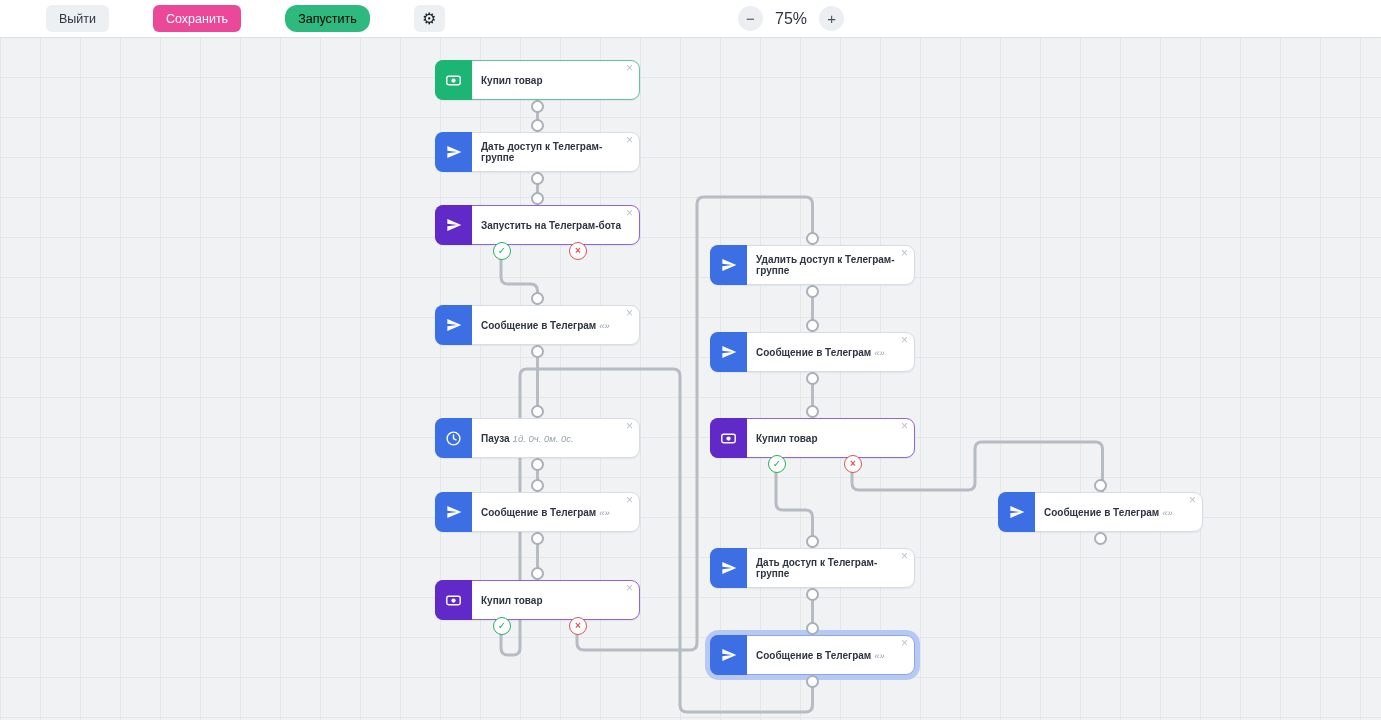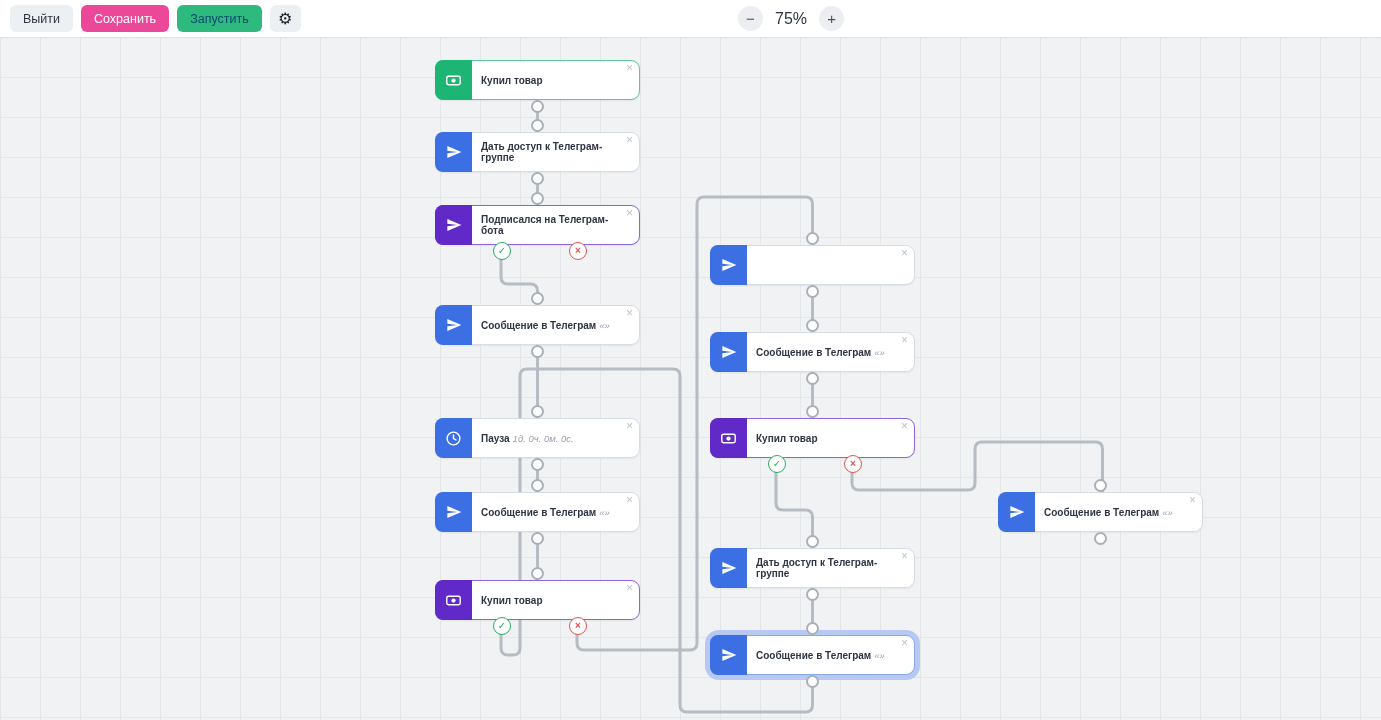--- a/index.html
+++ b/index.html
@@ -11,24 +11,25 @@
   
   .toolbar{
     position:absolute;top:0;left:0;right:0;height:37px;background:#fff;
     display:flex;align-items:center;gap:8px;padding-left:10px;z-index:20;
     box-shadow:0 1px 2px rgba(0,0,0,.04);
   }
   .btn{
     height:27px;padding:0 13px;border:none;border-radius:6px;
     font-size:12.5px;display:inline-flex;align-items:center;cursor:pointer;
     font-family:inherit;
+    margin-left:36px;
   }
   .btn-plain{background:#edf0f2;color:#2e3440;}
   .btn-save{background:#ec4899;color:#fff;}
-  .btn-run{background:#2eba7e;color:#0c4a6e;}
+  .btn-run{background:#2eba7e;color:#000000;border-radius:12px;}
   .btn-gear{background:#edf0f2;color:#1f2329;width:31px;padding:0;justify-content:center;font-size:16px;}
   .zoom{position:absolute;left:738px;top:0;height:37px;display:flex;align-items:center;gap:12px;}
   .zbtn{width:25px;height:25px;border-radius:50%;border:none;background:#eceef1;color:#4a5058;
     font-size:15px;display:flex;align-items:center;justify-content:center;cursor:pointer;font-family:inherit;}
   .zval{font-size:16px;color:#2e3440;}
   
   .canvas{
     position:absolute;top:37px;left:0;width:1381px;height:683px;
     background-color:#f0f2f4;
     background-image:linear-gradient(#e3e7ea 1px,transparent 1px),
@@ -137,21 +138,21 @@
     <span class="pout"></span>
   </div>
 
   <div class="node b-purple" style="left:435px;top:168px">
     <div class="nicon bg-purple">
       <svg viewBox="0 0 24 24" width="16" height="16">
           <path fill="#fff" d="M2 21 L23 12 L2 3 L2 10 L17 12 L2 14 Z"></path>
         </svg>
     </div>
     <div class="nlabel">
-        <span class="lmain">Подписался на Телеграм-бота</span>
+        <span class="lmain">Запустить на Телеграм-бота</span>
       </div>
     <span class="nclose">×</span>
     <span class="pin"></span>
     <span class="pyes">✓</span>
     <span class="pno">×</span>
   </div>
 
   <div class="node" style="left:435px;top:268px">
     <div class="nicon bg-blue">
       <svg viewBox="0 0 24 24" width="16" height="16">
@@ -213,20 +214,23 @@
     <span class="pyes">✓</span>
     <span class="pno">×</span>
   </div>
 
   <div class="node" style="left:710px;top:208px">
     <div class="nicon bg-blue">
       <svg viewBox="0 0 24 24" width="16" height="16">
           <path fill="#fff" d="M2 21 L23 12 L2 3 L2 10 L17 12 L2 14 Z"></path>
         </svg>
     </div>
+    <div class="nlabel">
+        <span class="lmain">Удалить доступ к Телеграм-группе</span>
+      </div>
     <span class="nclose">×</span>
     <span class="pin"></span>
     <span class="pout"></span>
   </div>
 
   <div class="node" style="left:710px;top:295px">
     <div class="nicon bg-blue">
       <svg viewBox="0 0 24 24" width="16" height="16">
           <path fill="#fff" d="M2 21 L23 12 L2 3 L2 10 L17 12 L2 14 Z"></path>
         </svg>

